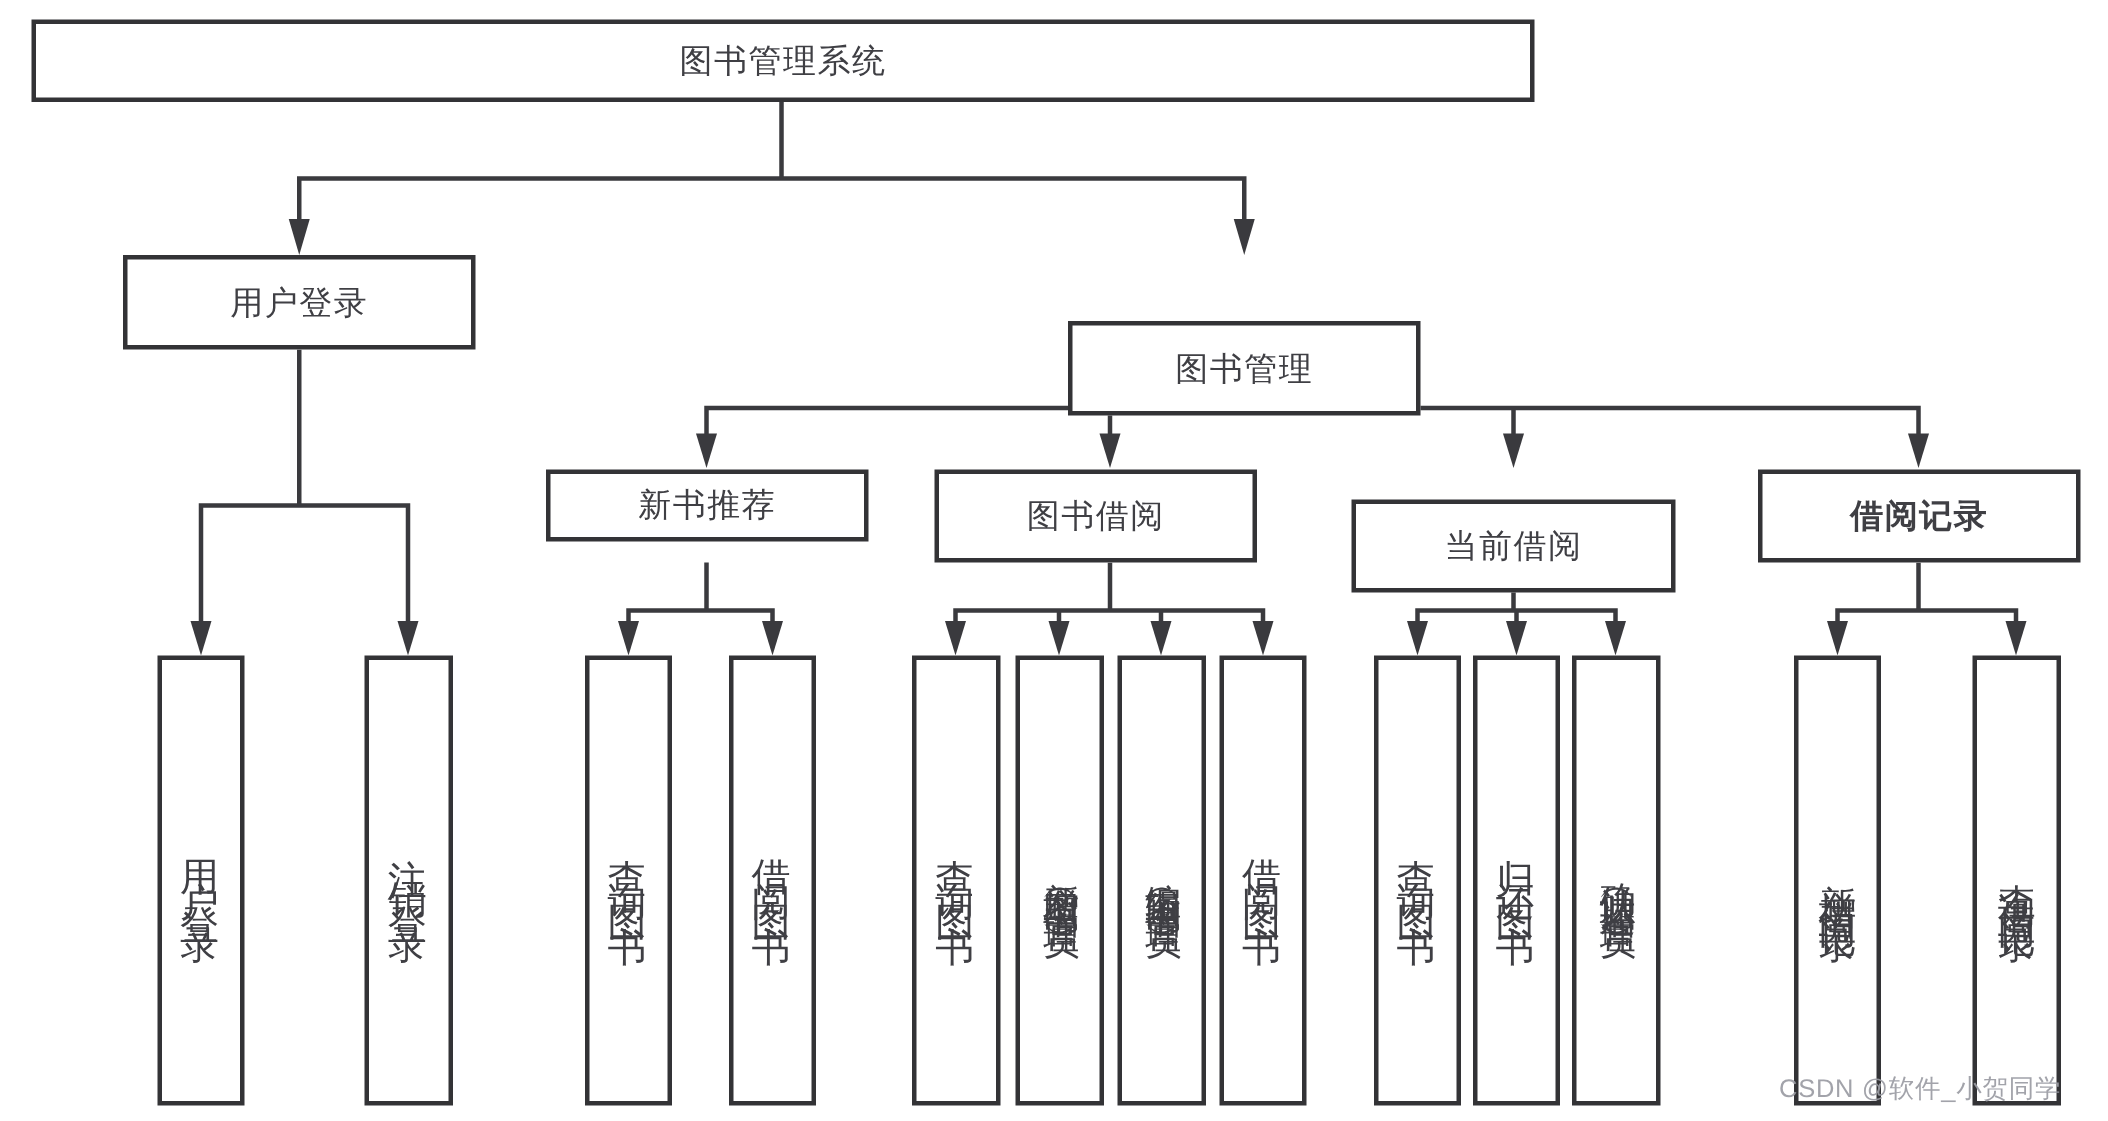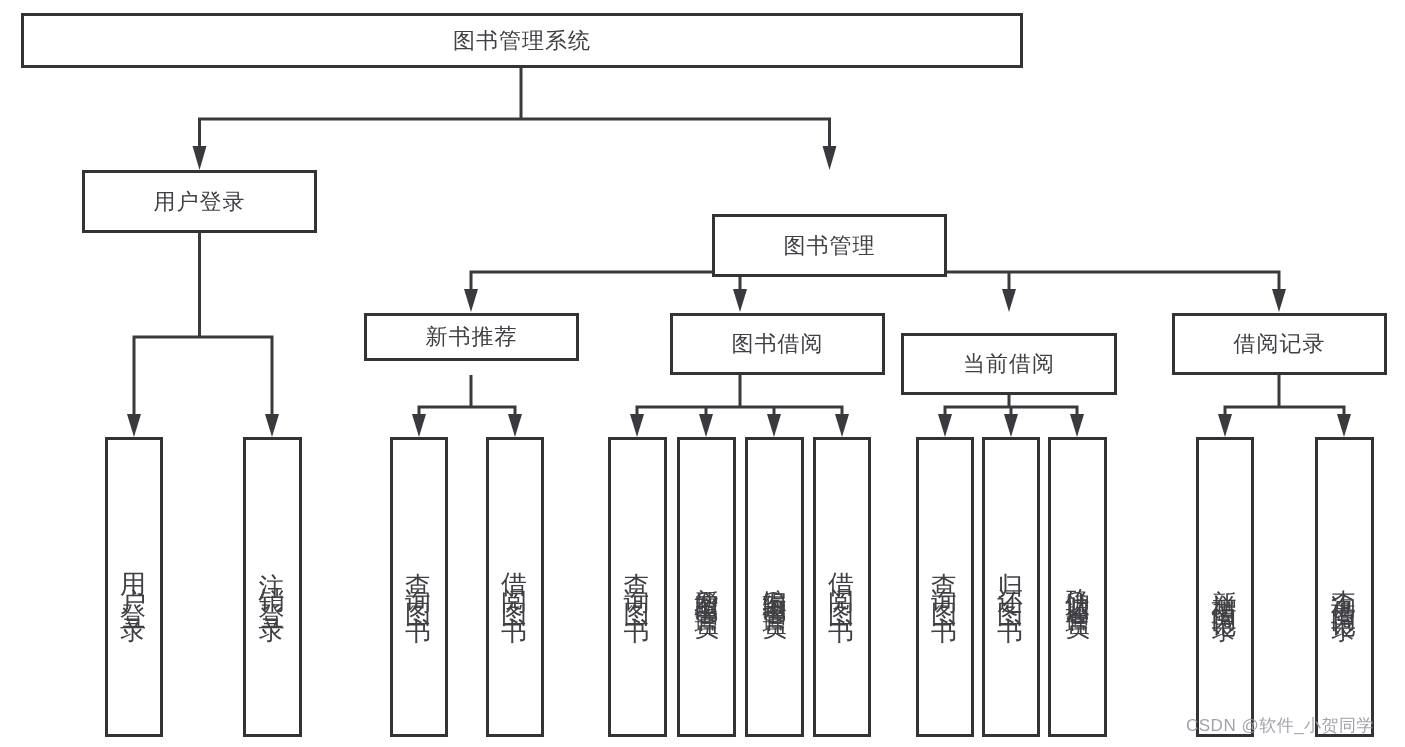--- a/index.html
+++ b/index.html
@@ -128,27 +128,27 @@
   <div class="node h" style="left:82px; top:170px; width:235px; height:63px;">
     <span>用户登录</span>
   </div>
   <div class="node h" style="left:712px; top:170px; width:235px; height:63px;margin-top:44px;">
     <span>图书管理</span>
   </div>
 
   <div class="node h" style="left:364px; top:313px; width:215px; height:48px;">
     <span>新书推荐</span>
   </div>
-  <div class="node h" style="left:670px; top:313px; width:215px; height:62px;">
+  <div class="node h" style="left:623px; top:313px; width:215px; height:62px;">
     <span>图书借阅</span>
   </div>
   <div class="node h" style="left:901px; top:313px; width:216px; height:62px;margin-top:20px;">
     <span>当前借阅</span>
   </div>
-  <div class="node h" style="left:1172px; top:313px; width:215px; height:62px;">
+  <div class="node h" style="left:1172px; top:313px; width:215px; height:62px;font-weight:bold;">
     <span>借阅记录</span>
   </div>
 
   <div class="node leaf short" style="left:105px; width:58px;">
     <span class="v">用户登录</span>
   </div>
   <div class="node leaf short" style="left:243px; width:59px;">
     <span class="v">注销登录</span>
   </div>
 

